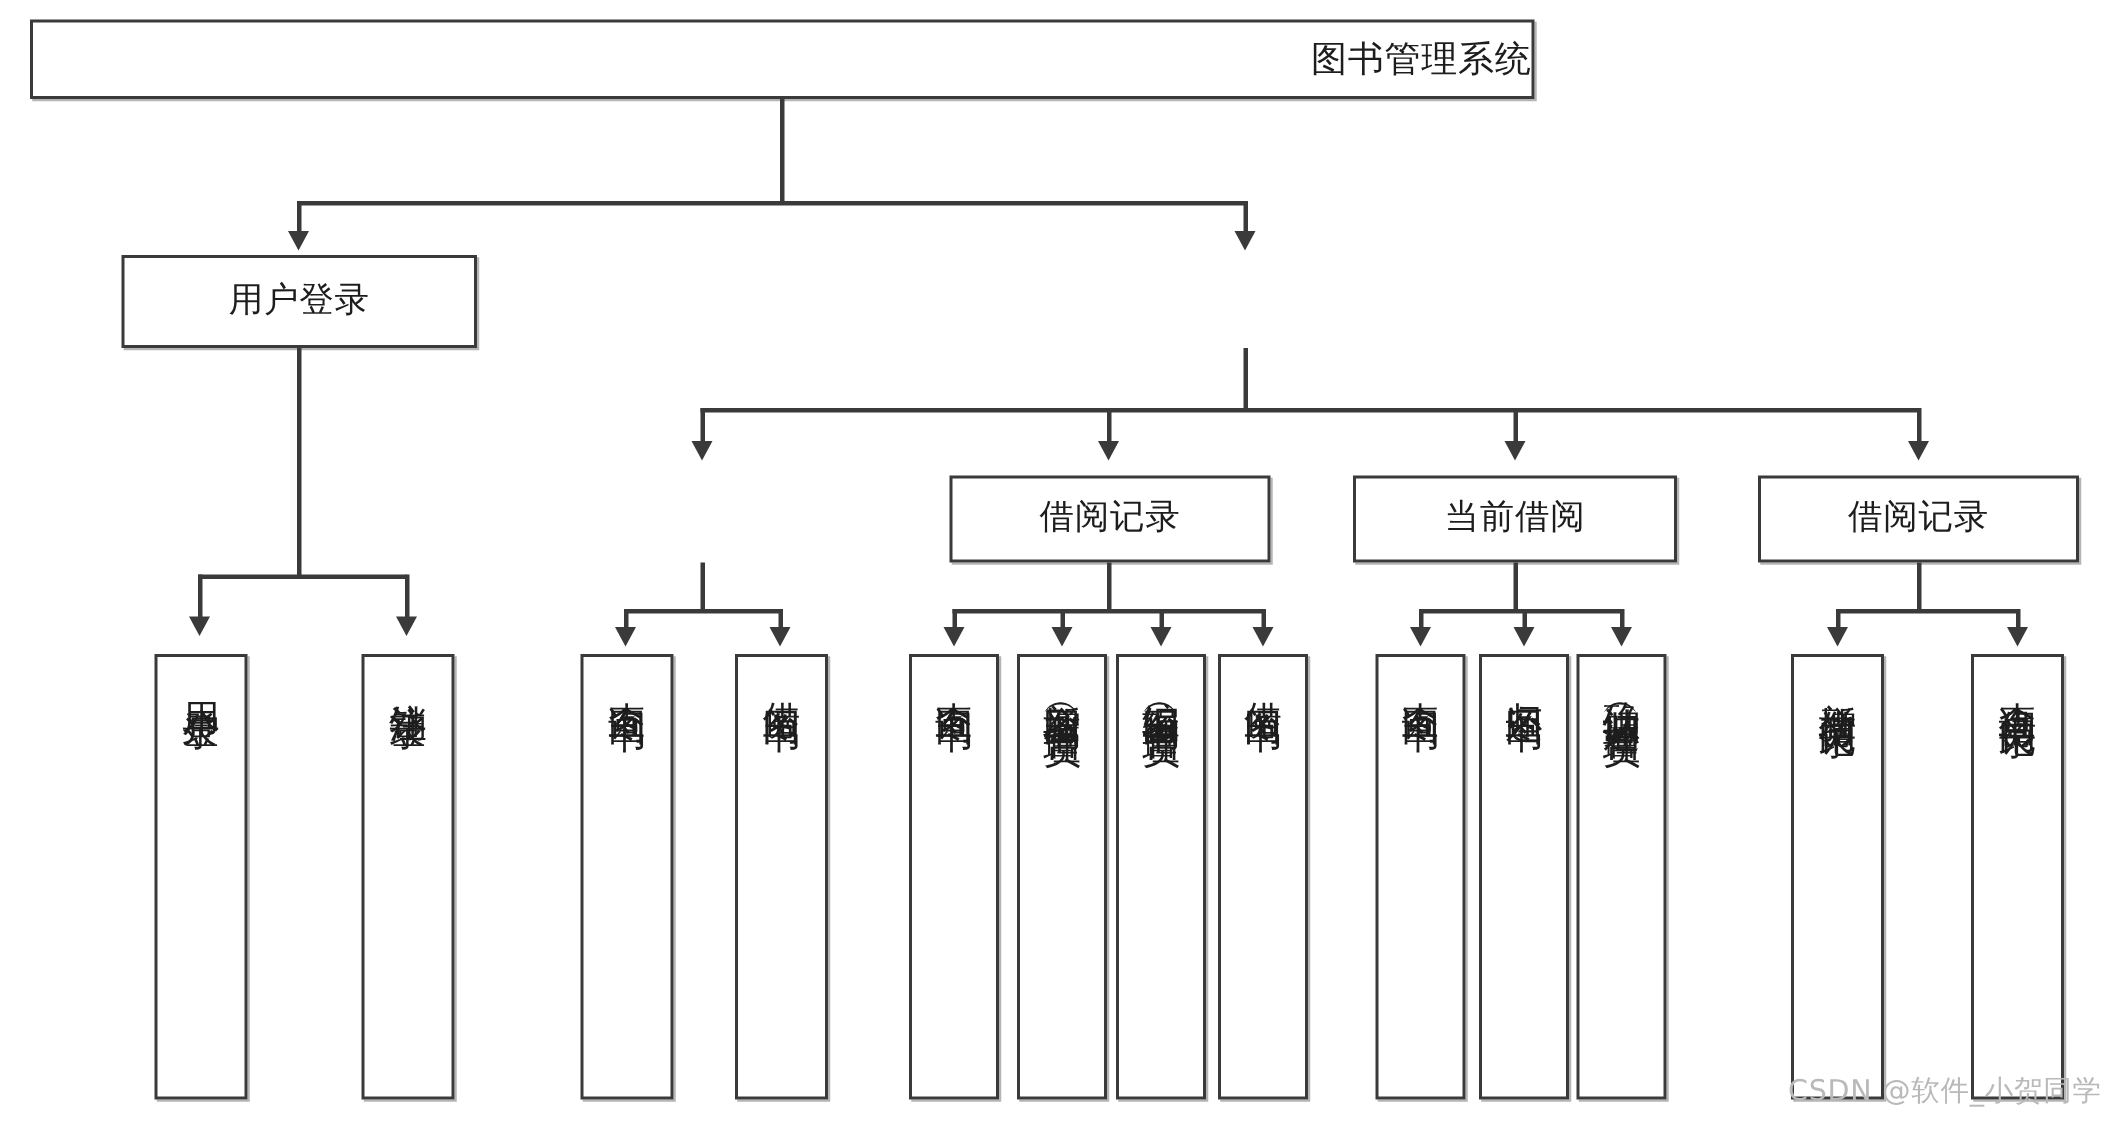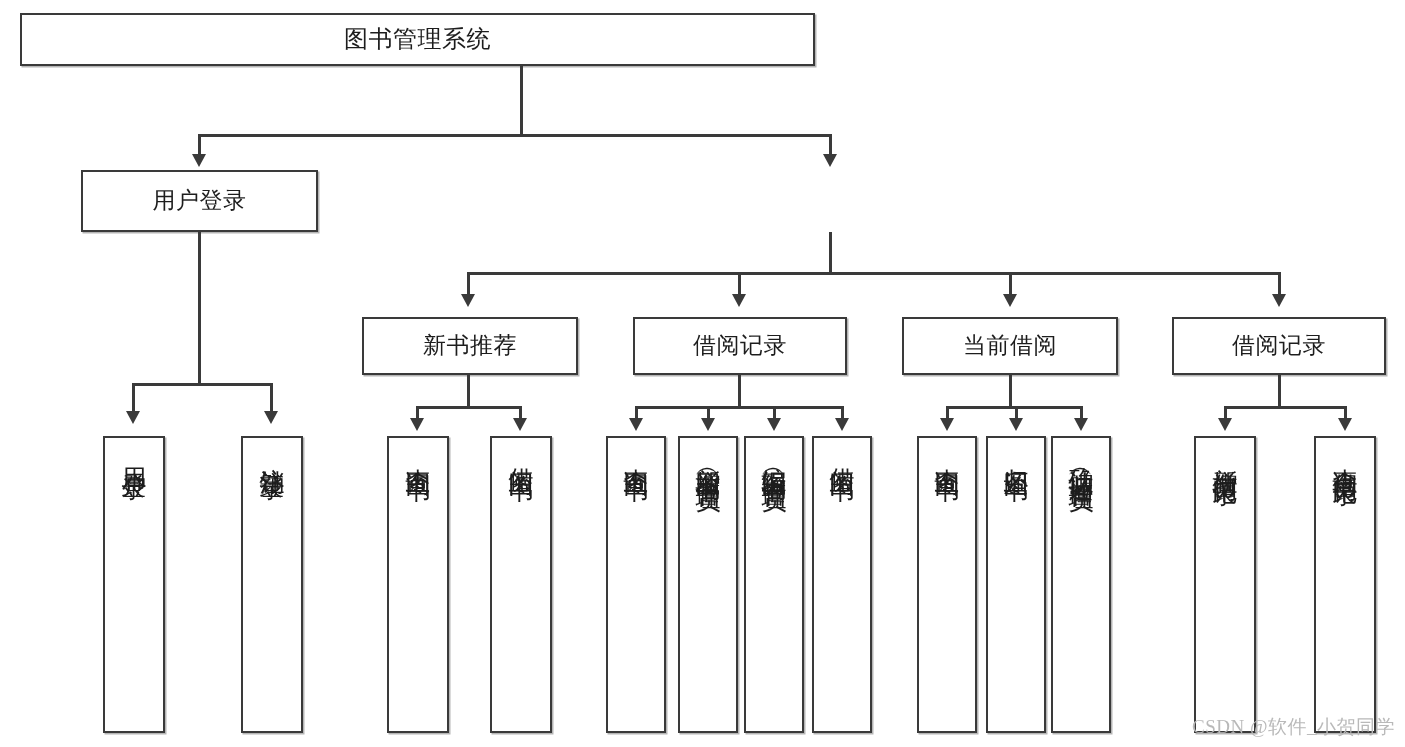--- a/index.html
+++ b/index.html
@@ -74,21 +74,21 @@
     letter-spacing:.5px;
     white-space:nowrap;
     user-select:none;
   }
 </style>
 </head>
 <body>
 
 <div id="canvas">
 
-  <div class="node horiz root" style="left:20px;top:13px;width:795px;height:53px;">
+  <div class="node horiz root" style="left:20px;top:13px;width:1003px;height:53px;justify-content:flex-end;">
     <span class="label">图书管理系统</span>
   </div>
 
   <div class="ln v" style="left:520px;top:66px;height:70px;"></div>
 
   <div class="ln h" style="left:198px;top:134px;width:634px;"></div>
 
   <div class="ln v" style="left:198px;top:134px;height:22px;"></div>
   <div class="arrow" style="left:192px;top:154px;"></div>
   <div class="ln v" style="left:829px;top:134px;height:22px;"></div>
@@ -110,23 +110,20 @@
   <div class="ln h" style="left:467px;top:272px;width:813px;"></div>
   <div class="ln v" style="left:467px;top:272px;height:24px;"></div>
   <div class="arrow" style="left:461px;top:294px;"></div>
   <div class="ln v" style="left:738px;top:272px;height:24px;"></div>
   <div class="arrow" style="left:732px;top:294px;"></div>
   <div class="ln v" style="left:1009px;top:272px;height:24px;"></div>
   <div class="arrow" style="left:1003px;top:294px;"></div>
   <div class="ln v" style="left:1278px;top:272px;height:24px;"></div>
   <div class="arrow" style="left:1272px;top:294px;"></div>
 
-  <div class="node horiz" style="left:362px;top:317px;width:216px;height:58px;">
-    <span class="label">新书推荐</span>
-  </div>
   <div class="node horiz" style="left:633px;top:317px;width:214px;height:58px;">
     <span class="label">借阅记录</span>
   </div>
   <div class="node horiz" style="left:1172px;top:317px;width:214px;height:58px;">
     <span class="label">借阅记录</span>
   </div>
   <div class="node horiz" style="left:902px;top:317px;width:216px;height:58px;">
     <span class="label">当前借阅</span>
   </div>
 
@@ -201,15 +198,15 @@
     <span class="label">确认归还（管理员）</span>
   </div>
 
   <div class="node vert" style="left:1194px;top:436px;width:62px;height:297px;">
     <span class="label">新增借阅记录</span>
   </div>
   <div class="node vert" style="left:1314px;top:436px;width:62px;height:297px;">
     <span class="label">查询借阅记录</span>
   </div>
 
-  <div id="watermark" style="left:1192px;top:714px;font-family:Liberation Serif, serif;">CSDN @软件_小贺同学</div>
+  <div id="watermark" style="left:1192px;top:714px;">CSDN @软件_小贺同学</div>
 
 </div>
 
 </body></html>

